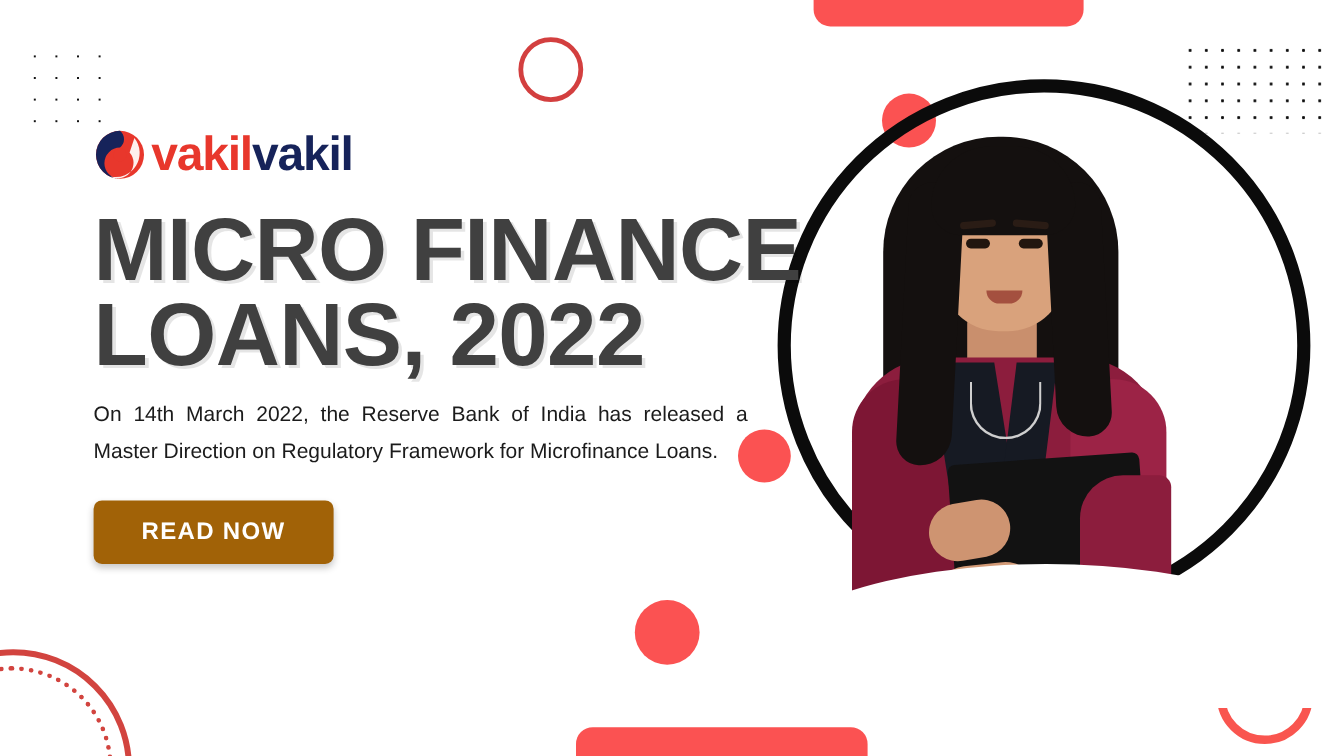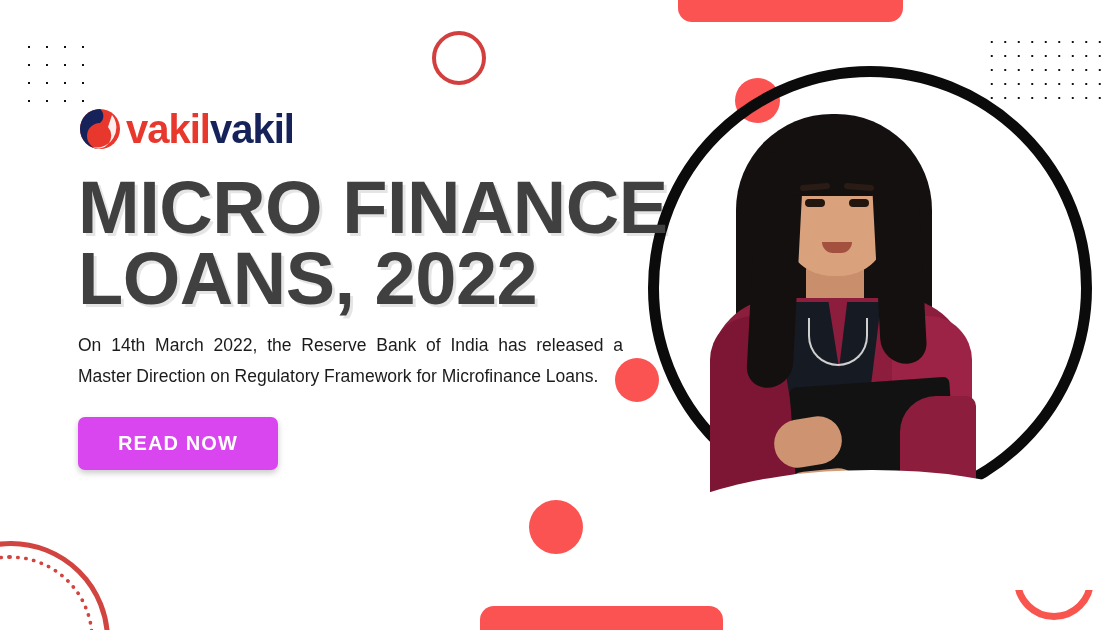--- a/index.html
+++ b/index.html
@@ -110,21 +110,21 @@
   .headline span{display:block;}
 
   .body-text{
     font-size:17.5px;color:#1B1B1B;line-height:1.75;
     text-align:justify;width:545px;margin:0 17px 26px 0;
     font-family:"Liberation Sans", sans-serif;
   }
 
   .cta{
     display:inline-block;
-    background:#d946ef;color:#ffffff;
+    background:#a16207;color:#ffffff;
     font-size:20px;font-weight:800;letter-spacing:1.1px;
     padding:15px 40px;border:none;border-radius:7px;
     cursor:pointer;
     box-shadow:0 3px 6px rgba(0,0,0,0.22);
     font-family:"Liberation Sans", sans-serif;
   }
 
   
   #photo{
     position:absolute;left:648px;top:66px;width:444px;height:470px;

